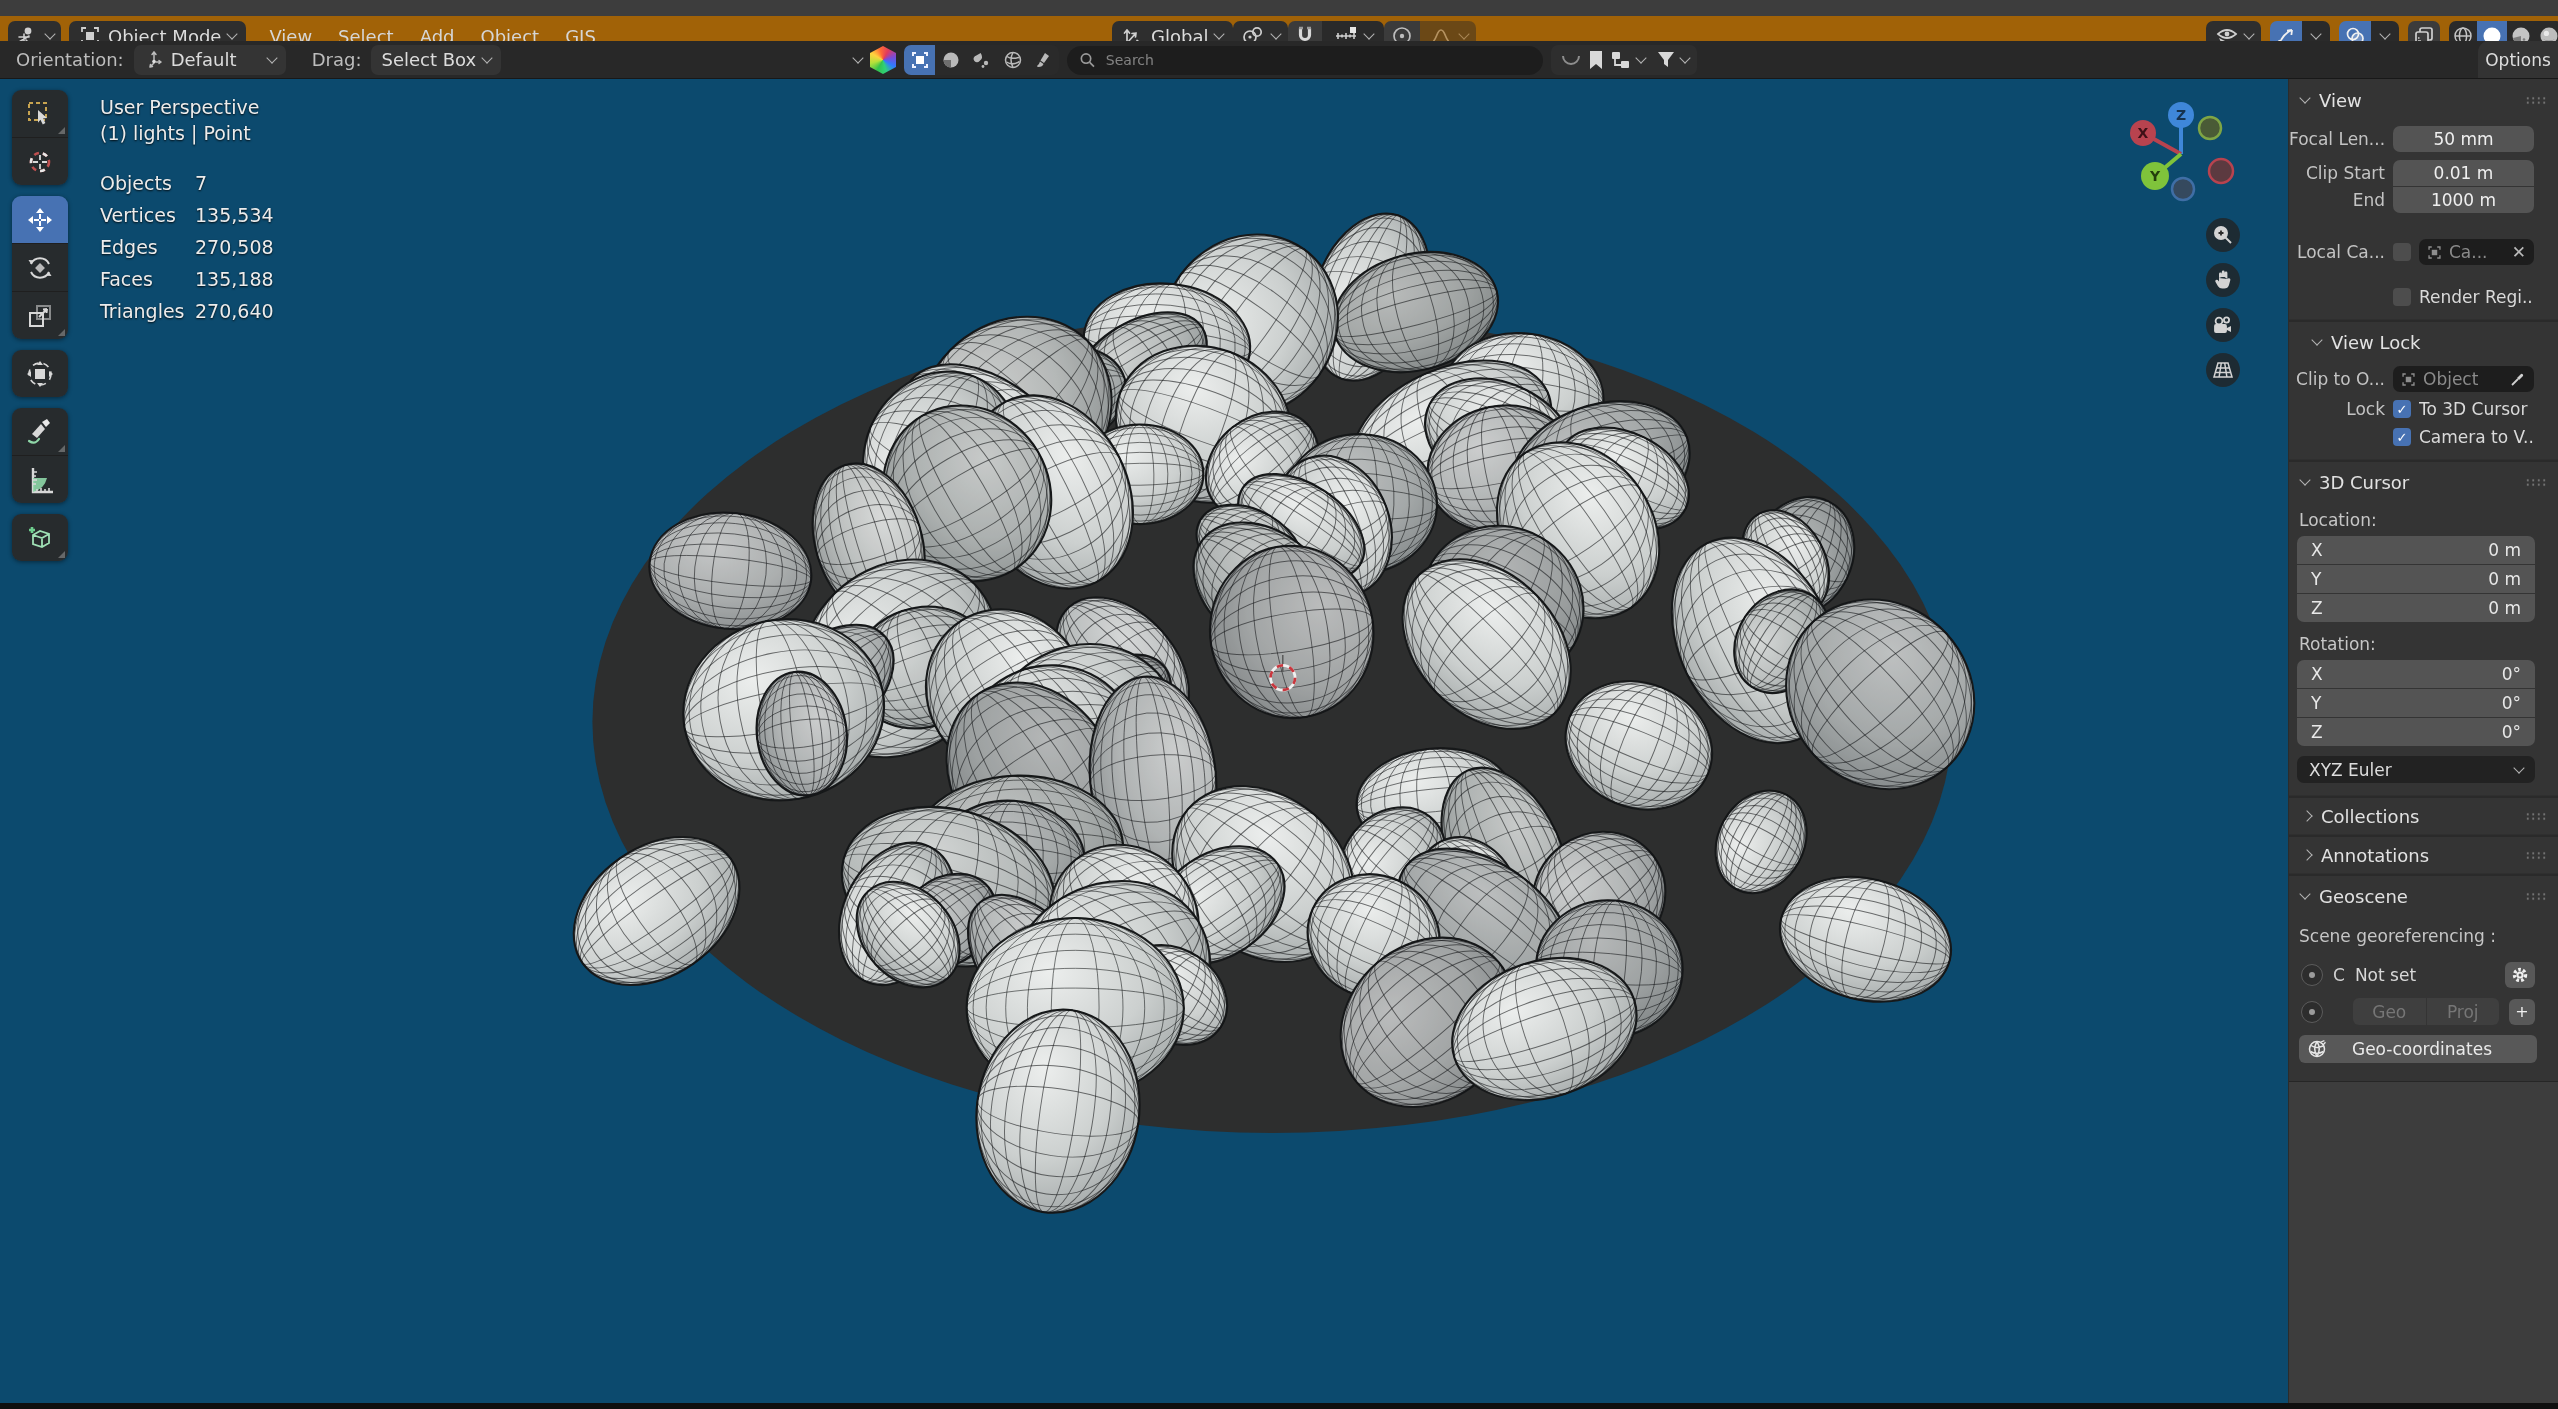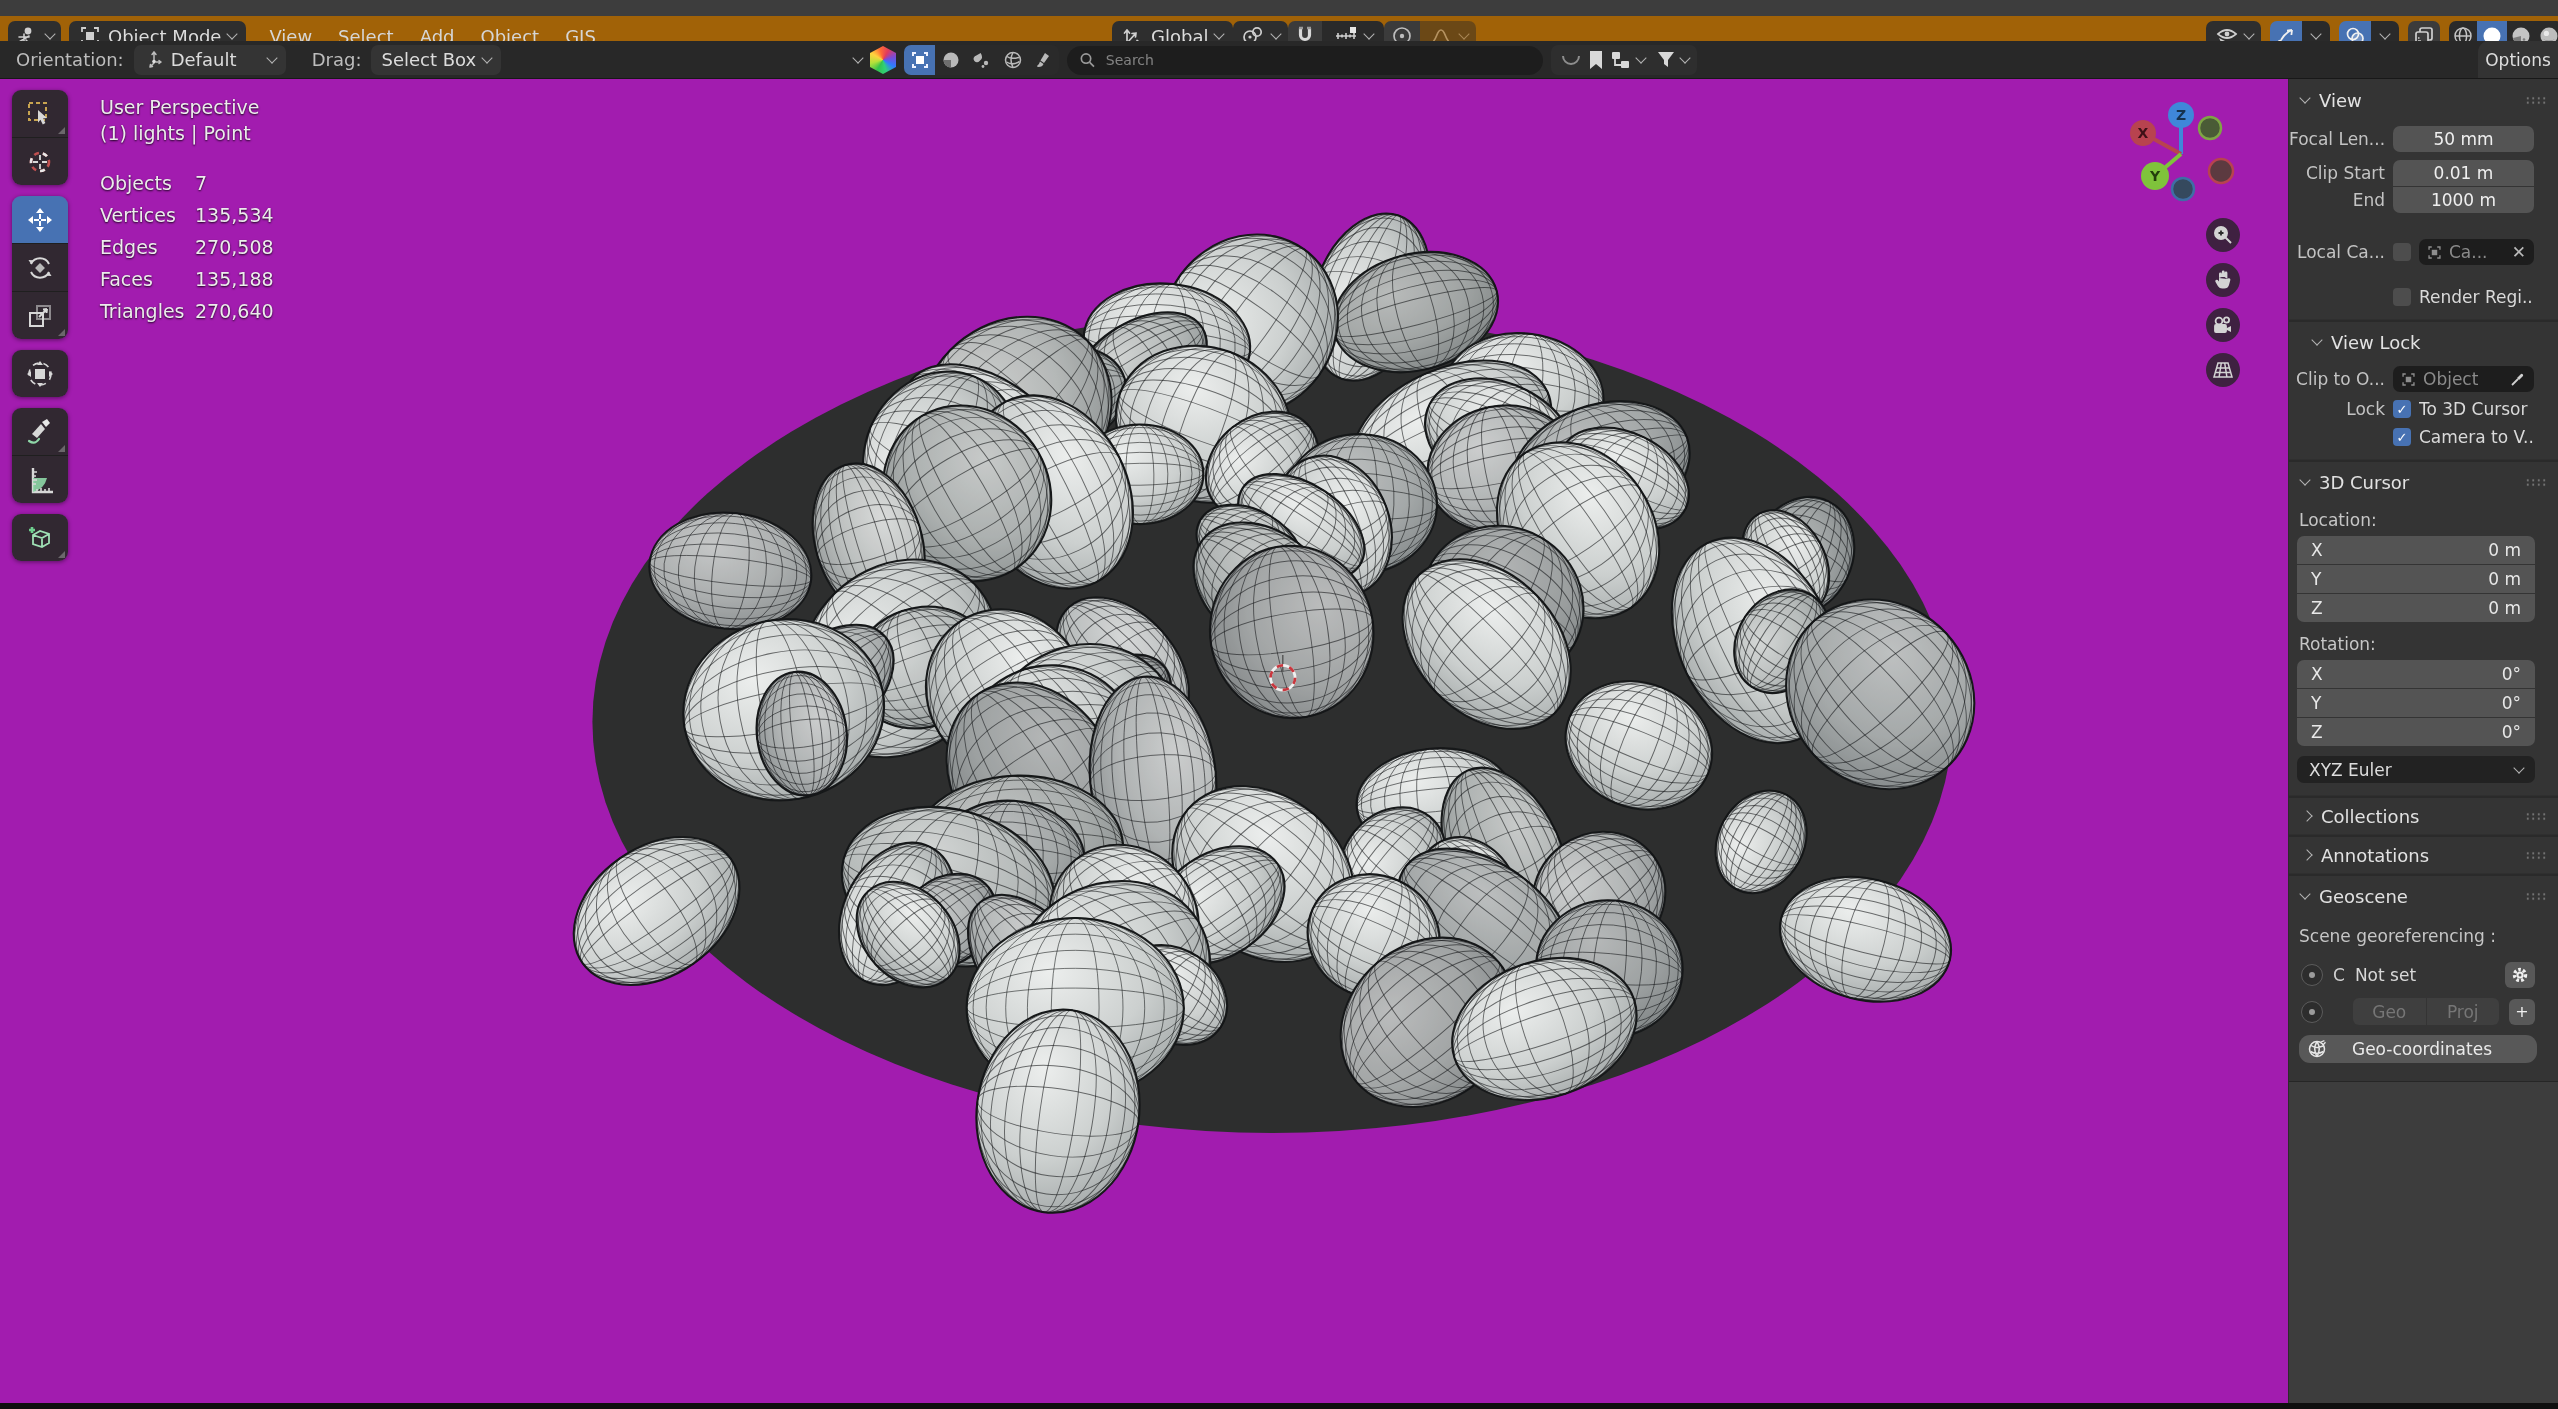--- a/index.html
+++ b/index.html
@@ -19,21 +19,21 @@
   .ibtn.blue{background:#4772b3}
   .ibtn.dim{opacity:.45}
   .grp{display:flex;border-radius:7px;overflow:hidden}
   .grp .ibtn{border-radius:0}
   .searchbox{display:flex;align-items:center;gap:8px;background:#1d1d1d;border-radius:15px;height:29px;padding:0 12px;width:452px}
   .searchbox input{background:transparent;border:none;outline:none;color:#cfcfcf;font-size:14px;width:100%;font-family:"DejaVu Sans",sans-serif}
   .searchbox input::placeholder{color:#838383}
   .optionstab{position:absolute;right:0;top:41px;width:80px;height:37px;background:#333333;border-radius:11px 0 0 0;z-index:45;display:flex;align-items:center;justify-content:center;font-size:17px;color:#dedede}
   .hexgem{width:26px;height:28px;clip-path:polygon(50% 0,100% 25%,100% 75%,50% 100%,0 75%,0 25%);background:conic-gradient(from 210deg,#34c24d,#b5e03a,#ffd23e,#ff6b35,#e03a5e,#7a4bd8,#2f7bff,#2fd17a,#34c24d)}
   
-  #viewport{position:absolute;left:0;top:78px;right:0;bottom:6px;background:#a21caf;overflow:hidden;z-index:1}
+  #viewport{position:absolute;left:0;top:78px;right:0;bottom:6px;background:#0c4a6e;overflow:hidden;z-index:1}
   #scene{position:absolute;left:0;top:0}
   .ovl{position:absolute;left:100px;top:16px;color:#ececec;font-size:19px;text-shadow:0 1px 2px rgba(0,0,0,.85);z-index:5;line-height:26px}
   .srow{display:flex;margin-top:6px}
   .slab{width:95px}
   
   .toolbar{position:absolute;left:12px;top:12px;z-index:6;width:56px}
   .tgroup{border-radius:9px;overflow:hidden;margin-bottom:11px;box-shadow:0 1px 4px rgba(0,0,0,.45)}
   .tbtn{width:56px;height:47px;background:rgba(41,41,41,.94);display:flex;align-items:center;justify-content:center;position:relative}
   .tbtn+.tbtn{border-top:1px solid #1f1f1f}
   .tbtn.active{background:#4772b3}
@@ -57,21 +57,21 @@
   .ptext{color:#dadada;font-size:17px;margin-left:8px;white-space:nowrap;overflow:hidden}
   .locrow{display:flex;align-items:center;justify-content:space-between;height:28px;background:#545454;margin:0 24px 1px 8px;padding:0 14px;color:#e8e8e8;font-size:17px}
   .locrow.rt{border-radius:7px 7px 0 0}.locrow.rb{border-radius:0 0 7px 7px;margin-bottom:0}
   .sublab{color:#c6c6c6;font-size:17px;padding:12px 0 6px 10px}
   .eulersel{display:flex;align-items:center;justify-content:space-between;height:27px;background:#222222;border-radius:7px;margin:10px 24px 0 8px;padding:0 12px;color:#dcdcdc;font-size:17px}
   .grow{display:flex;align-items:center;margin:10px 24px 0 12px;gap:10px}
   .radio{width:20px;height:20px;border-radius:50%;background:#2d2d2d;border:1.5px solid #5c5c5c;flex:none;display:flex;align-items:center;justify-content:center}
   .radio::after{content:"";width:6px;height:6px;border-radius:50%;background:#9b9b9b}
   .sqbtn{width:30px;height:26px;background:#585858;border-radius:6px;display:flex;align-items:center;justify-content:center;color:#f0f0f0;flex:none}
   .disbtn{flex:1;height:27px;background:#3f3f3f;color:#767676;font-size:17px;display:flex;align-items:center;justify-content:center}
-  .geocoords{display:flex;align-items:center;height:28px;background:#585858;border-radius:11px;margin:10px 22px 0 10px;color:#eaeaea;font-size:17px}
+  .geocoords{display:flex;align-items:center;height:28px;background:#585858;border-radius:6px;margin:10px 22px 0 10px;color:#eaeaea;font-size:17px}
   .botbar{position:absolute;left:0;bottom:0;width:100%;height:6px;background:#0f0f0f;z-index:50}
   svg.ic{display:block}
 </style>
 </head>
 <body>
 
 <div id="app">
 
   <div class="row1">
     <div class="pill" style="margin-left:8px;padding:0 7px">

